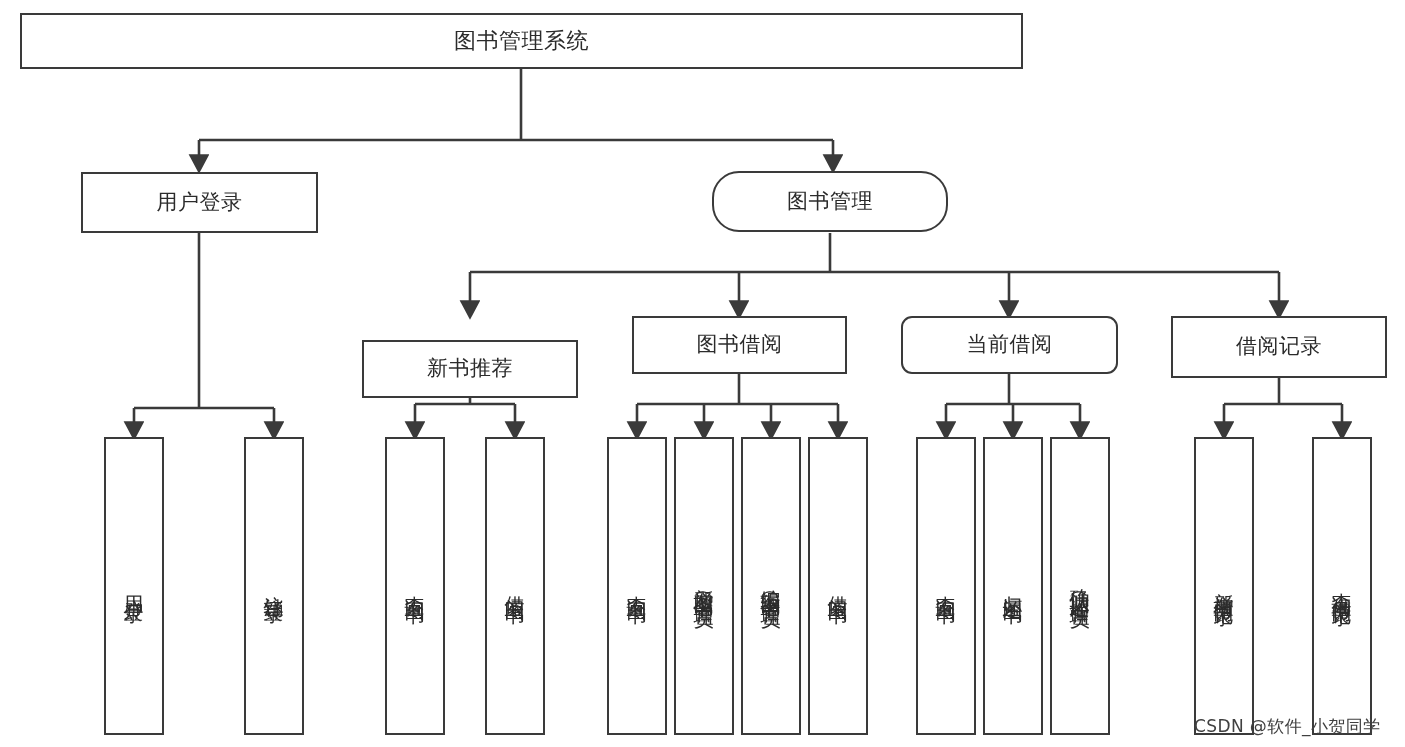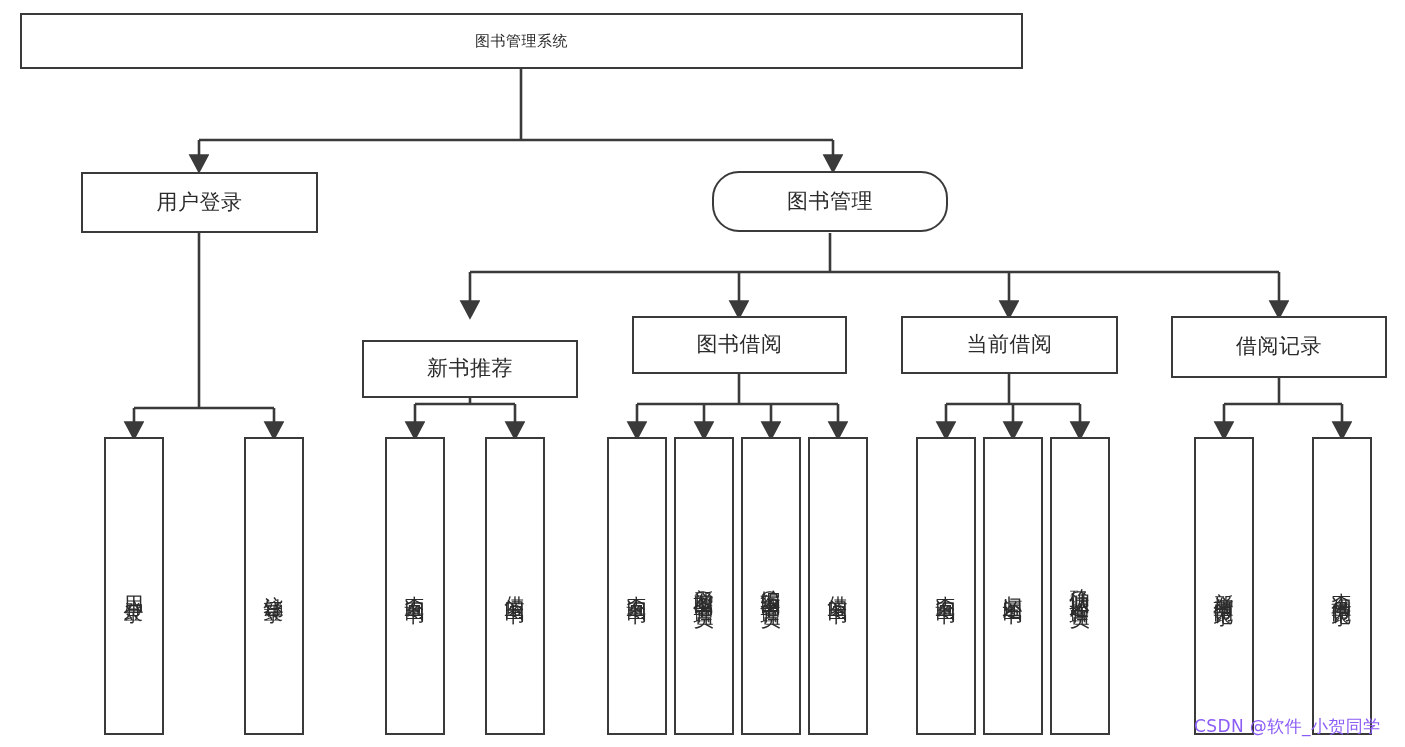--- a/index.html
+++ b/index.html
@@ -45,25 +45,25 @@
     text-align: center;
   }
   .node-box.vertical .node-label {
     writing-mode: vertical-rl;
     text-orientation: upright;
     letter-spacing: 3px;
     line-height: 1;
     font-size: 20px;
   }
   .root-label {
-    font-size: 15px;
+    font-size: 22px;
   }
   .watermark {
     position: absolute;
-    color: #8b5cf6;
+    color: #404040;
     font-size: 17px;
     white-space: nowrap;
     letter-spacing: 0.4px;
   }
 </style>
 </head>
 <body>
 
 <div id="diagram-root">
 
@@ -127,21 +127,21 @@
   <div class="node-box" id="node-l1-1" style="left: 712px; top: 171px; width: 236px; height: 61px; border-radius: 27px;">
     <span class="node-label">图书管理</span>
   </div>
 
   <div class="node-box" id="node-l2-0" style="left: 362px; top: 316px; width: 216px; height: 58px; margin-top: 24px;">
     <span class="node-label">新书推荐</span>
   </div>
   <div class="node-box" id="node-l2-1" style="left: 632px; top: 316px; width: 215px; height: 58px;">
     <span class="node-label">图书借阅</span>
   </div>
-  <div class="node-box" id="node-l2-2" style="left: 901px; top: 316px; width: 217px; height: 58px;">
+  <div class="node-box" id="node-l2-2" style="left: 901px; top: 316px; width: 217px; height: 58px; border-radius: 11px;">
     <span class="node-label">当前借阅</span>
   </div>
   <div class="node-box" id="node-l2-3" style="left: 1171px; top: 316px; width: 216px; height: 62px;">
     <span class="node-label">借阅记录</span>
   </div>
 
   <div class="node-box vertical" id="node-leaf-0" style="left: 104px; top: 437px; width: 60px; height: 298px;">
     <span class="node-label">用户登录</span>
   </div>
   <div class="node-box vertical" id="node-leaf-1" style="left: 244px; top: 437px; width: 60px; height: 298px;">

